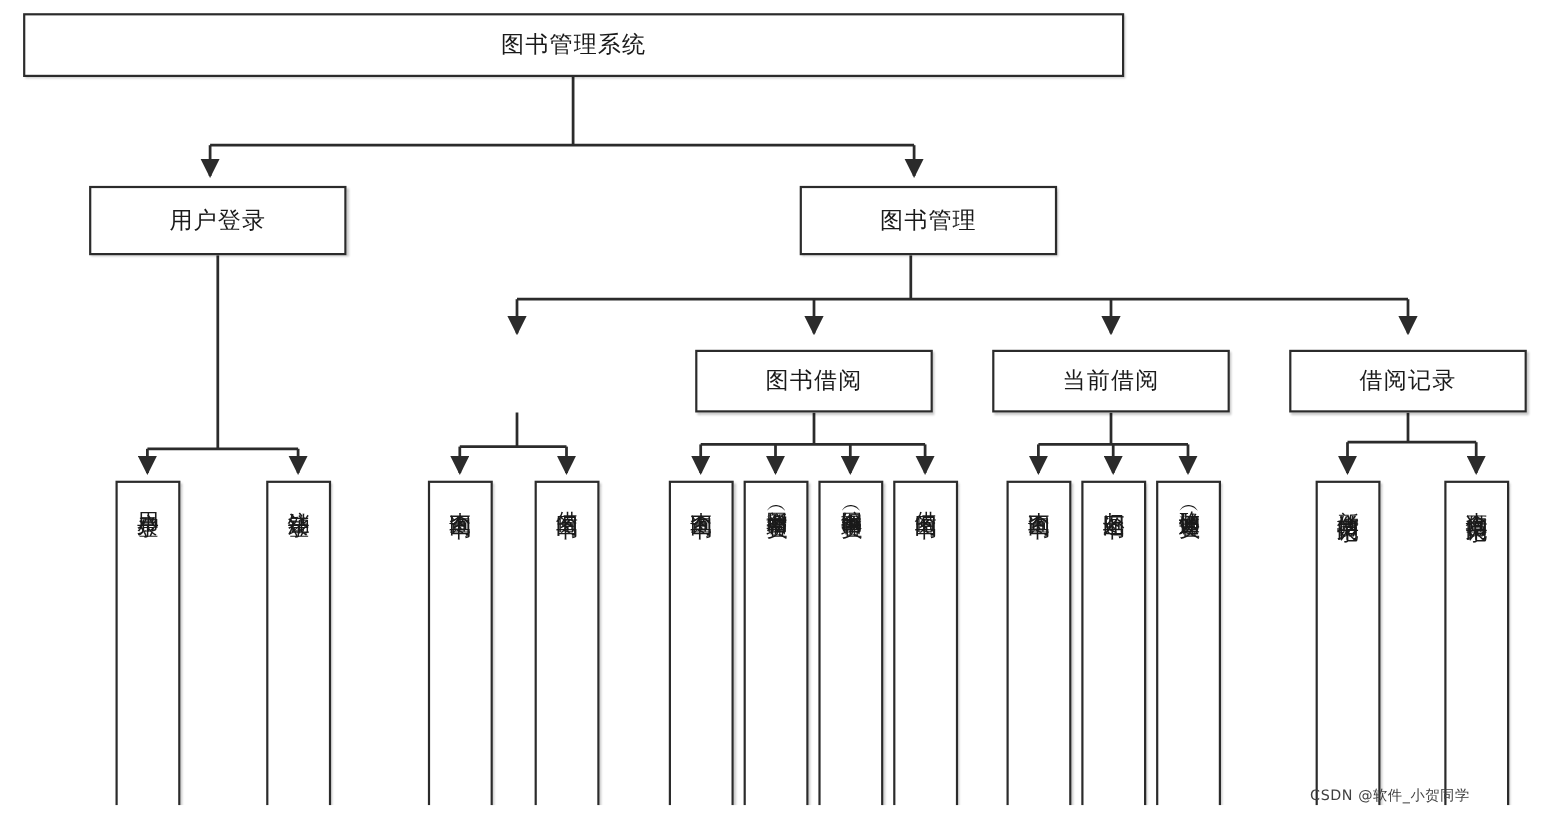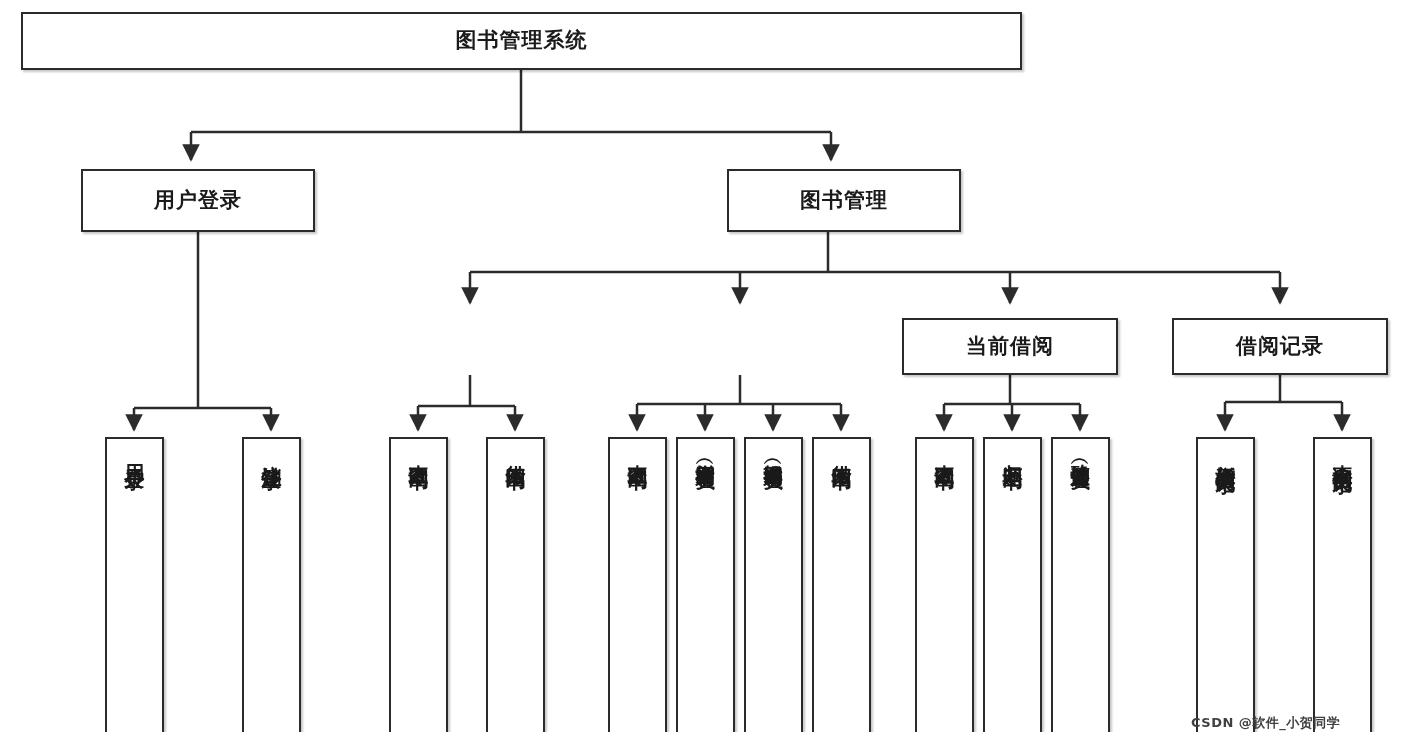--- a/index.html
+++ b/index.html
@@ -8,21 +8,20 @@
     padding: 0;
     background: #ffffff;
   }
   #canvas {
     position: relative;
     width: 1405px;
     height: 732px;
     background: #ffffff;
     font-family: "DejaVu Sans", "Liberation Sans", sans-serif;
     overflow: hidden;
-    font-weight: bold;
   }
   svg.edges {
     position: absolute;
     left: 0;
     top: 0;
     width: 1405px;
     height: 747px;
     pointer-events: none;
   }
   .node {
@@ -129,20 +128,23 @@
     <span class="label">图书管理系统</span>
   </div>
 
   <div class="node h" style="left:81px; top:169px; width:234px; height:63px;">
     <span class="label">用户登录</span>
   </div>
   <div class="node h" style="left:711px; top:169px; width:234px; height:63px;margin-left:16px;">
     <span class="label">图书管理</span>
   </div>
 
+  <div class="node h" style="left:632px; top:318px; width:216px; height:57px;">
+    <span class="label">图书借阅</span>
+  </div>
   <div class="node h" style="left:902px; top:318px; width:216px; height:57px;">
     <span class="label">当前借阅</span>
   </div>
   <div class="node h" style="left:1172px; top:318px; width:216px; height:57px;">
     <span class="label">借阅记录</span>
   </div>
 
   <div class="node v" style="left:105px; top:437px; width:59px; height:298px;">
     <span class="label">用户登录</span>
   </div>

